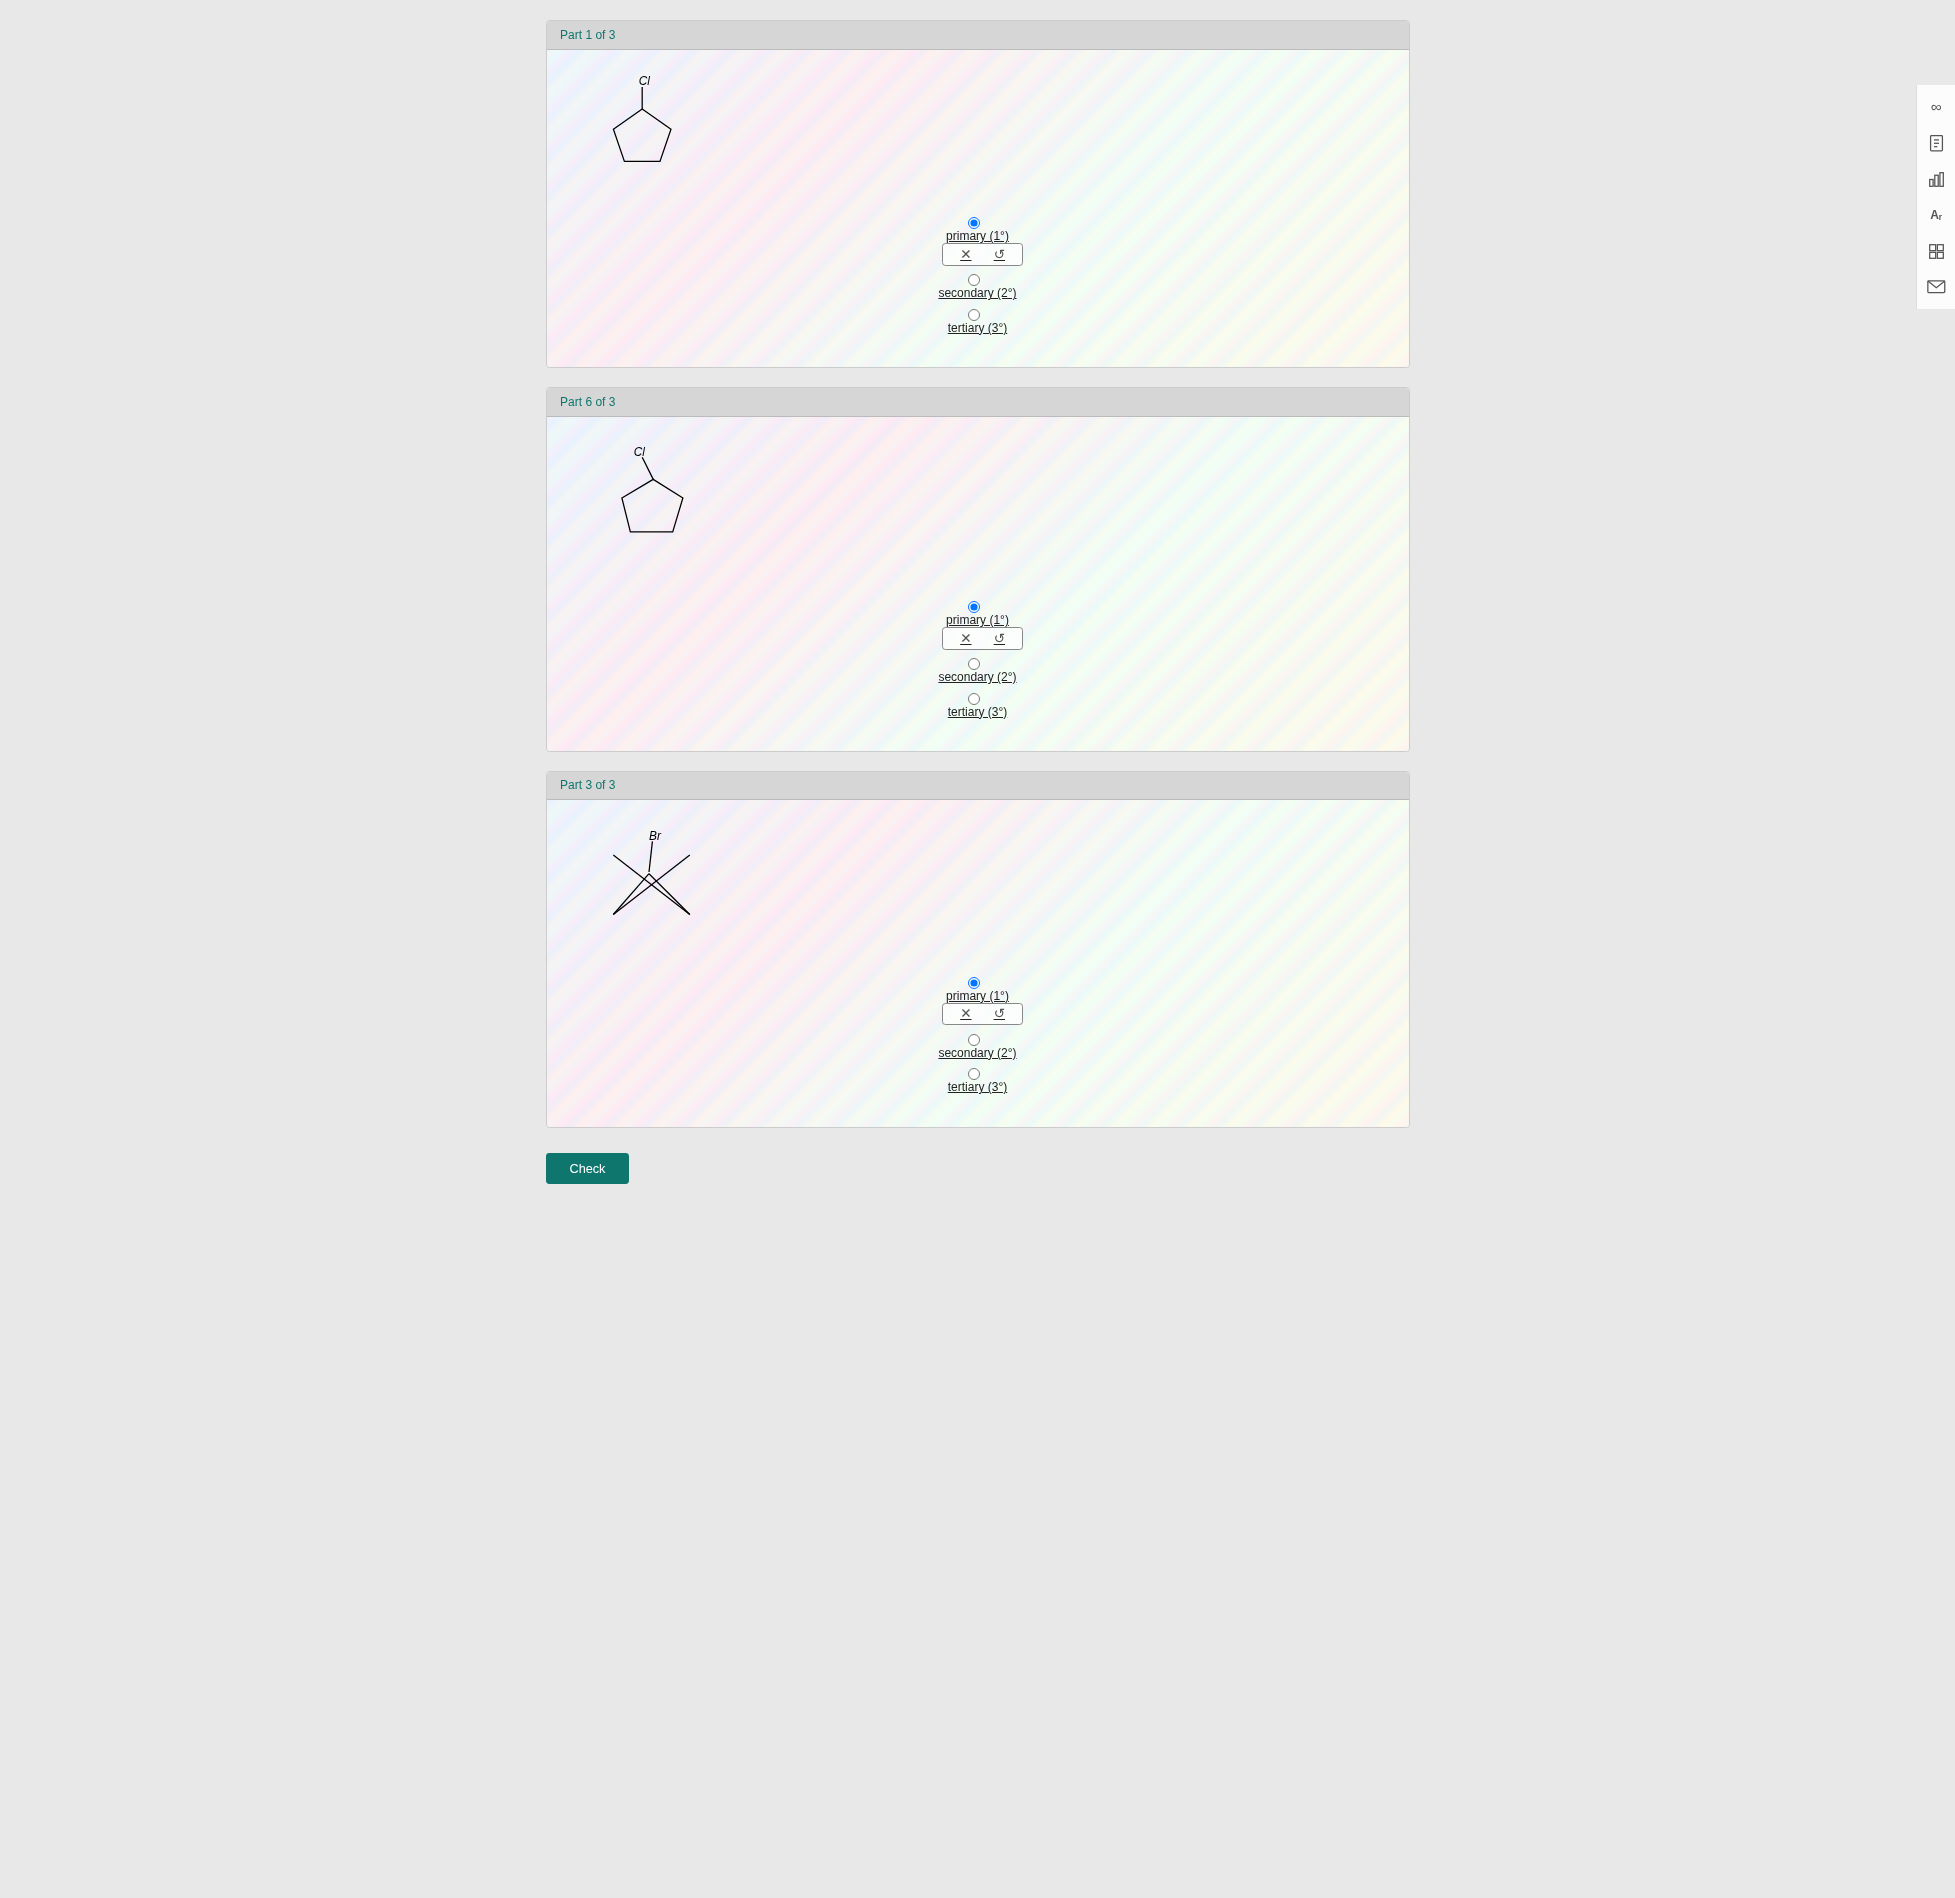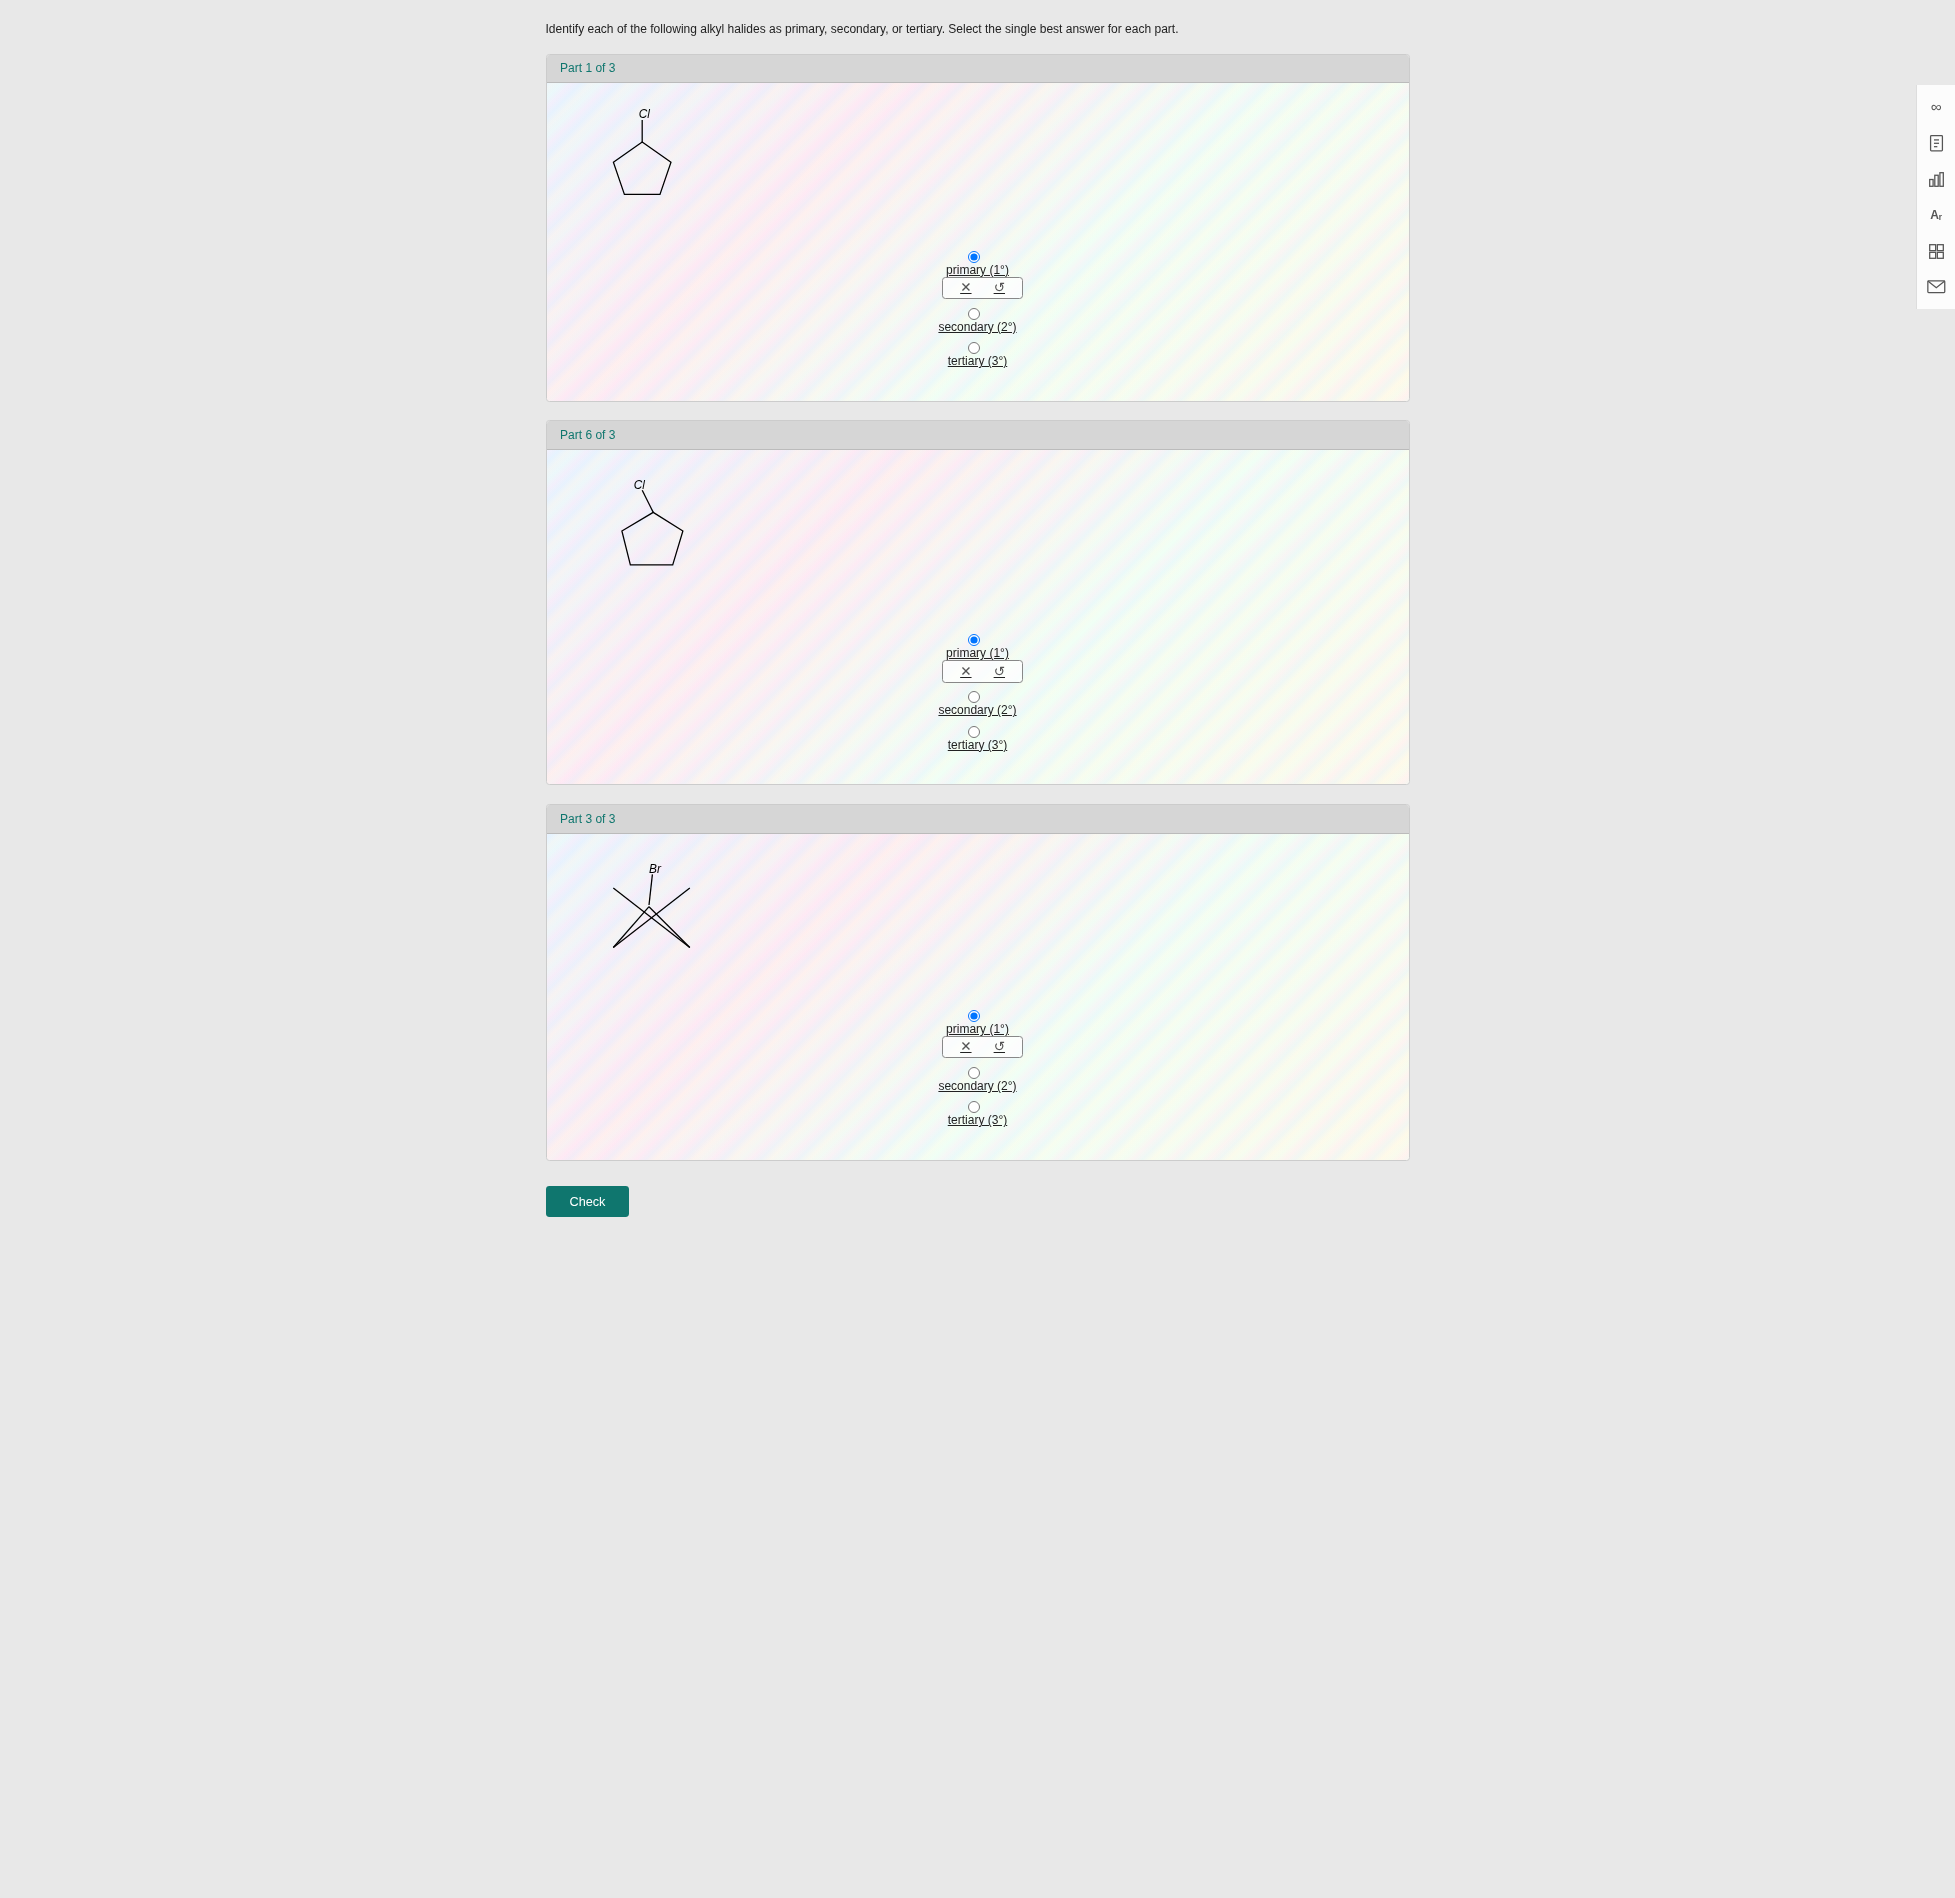--- a/index.html
+++ b/index.html
@@ -149,21 +149,20 @@
       font-size: 15.3px;
       color: #555;
     }
   </style>
 </head>
 <body>
 
 <div class="main-container">
 
   
-  <p class="instructions">Identify each of the following alkyl halides as primary, secondary, or tertiary. Select the single best answer for each part.</p>
 
   
   <div id="parts-container">
       <div class="part-section">
         <div class="part-header">Part 1 of 3</div>
         <div class="part-body">
           <div class="molecule-area">
             <svg class="molecule-svg" width="153" height="127" viewBox="0 0 180 150" style="font-size:15px">
 
       <text x="88" y="18" font-family="Arial" font-size="14" font-style="italic">Cl</text>

